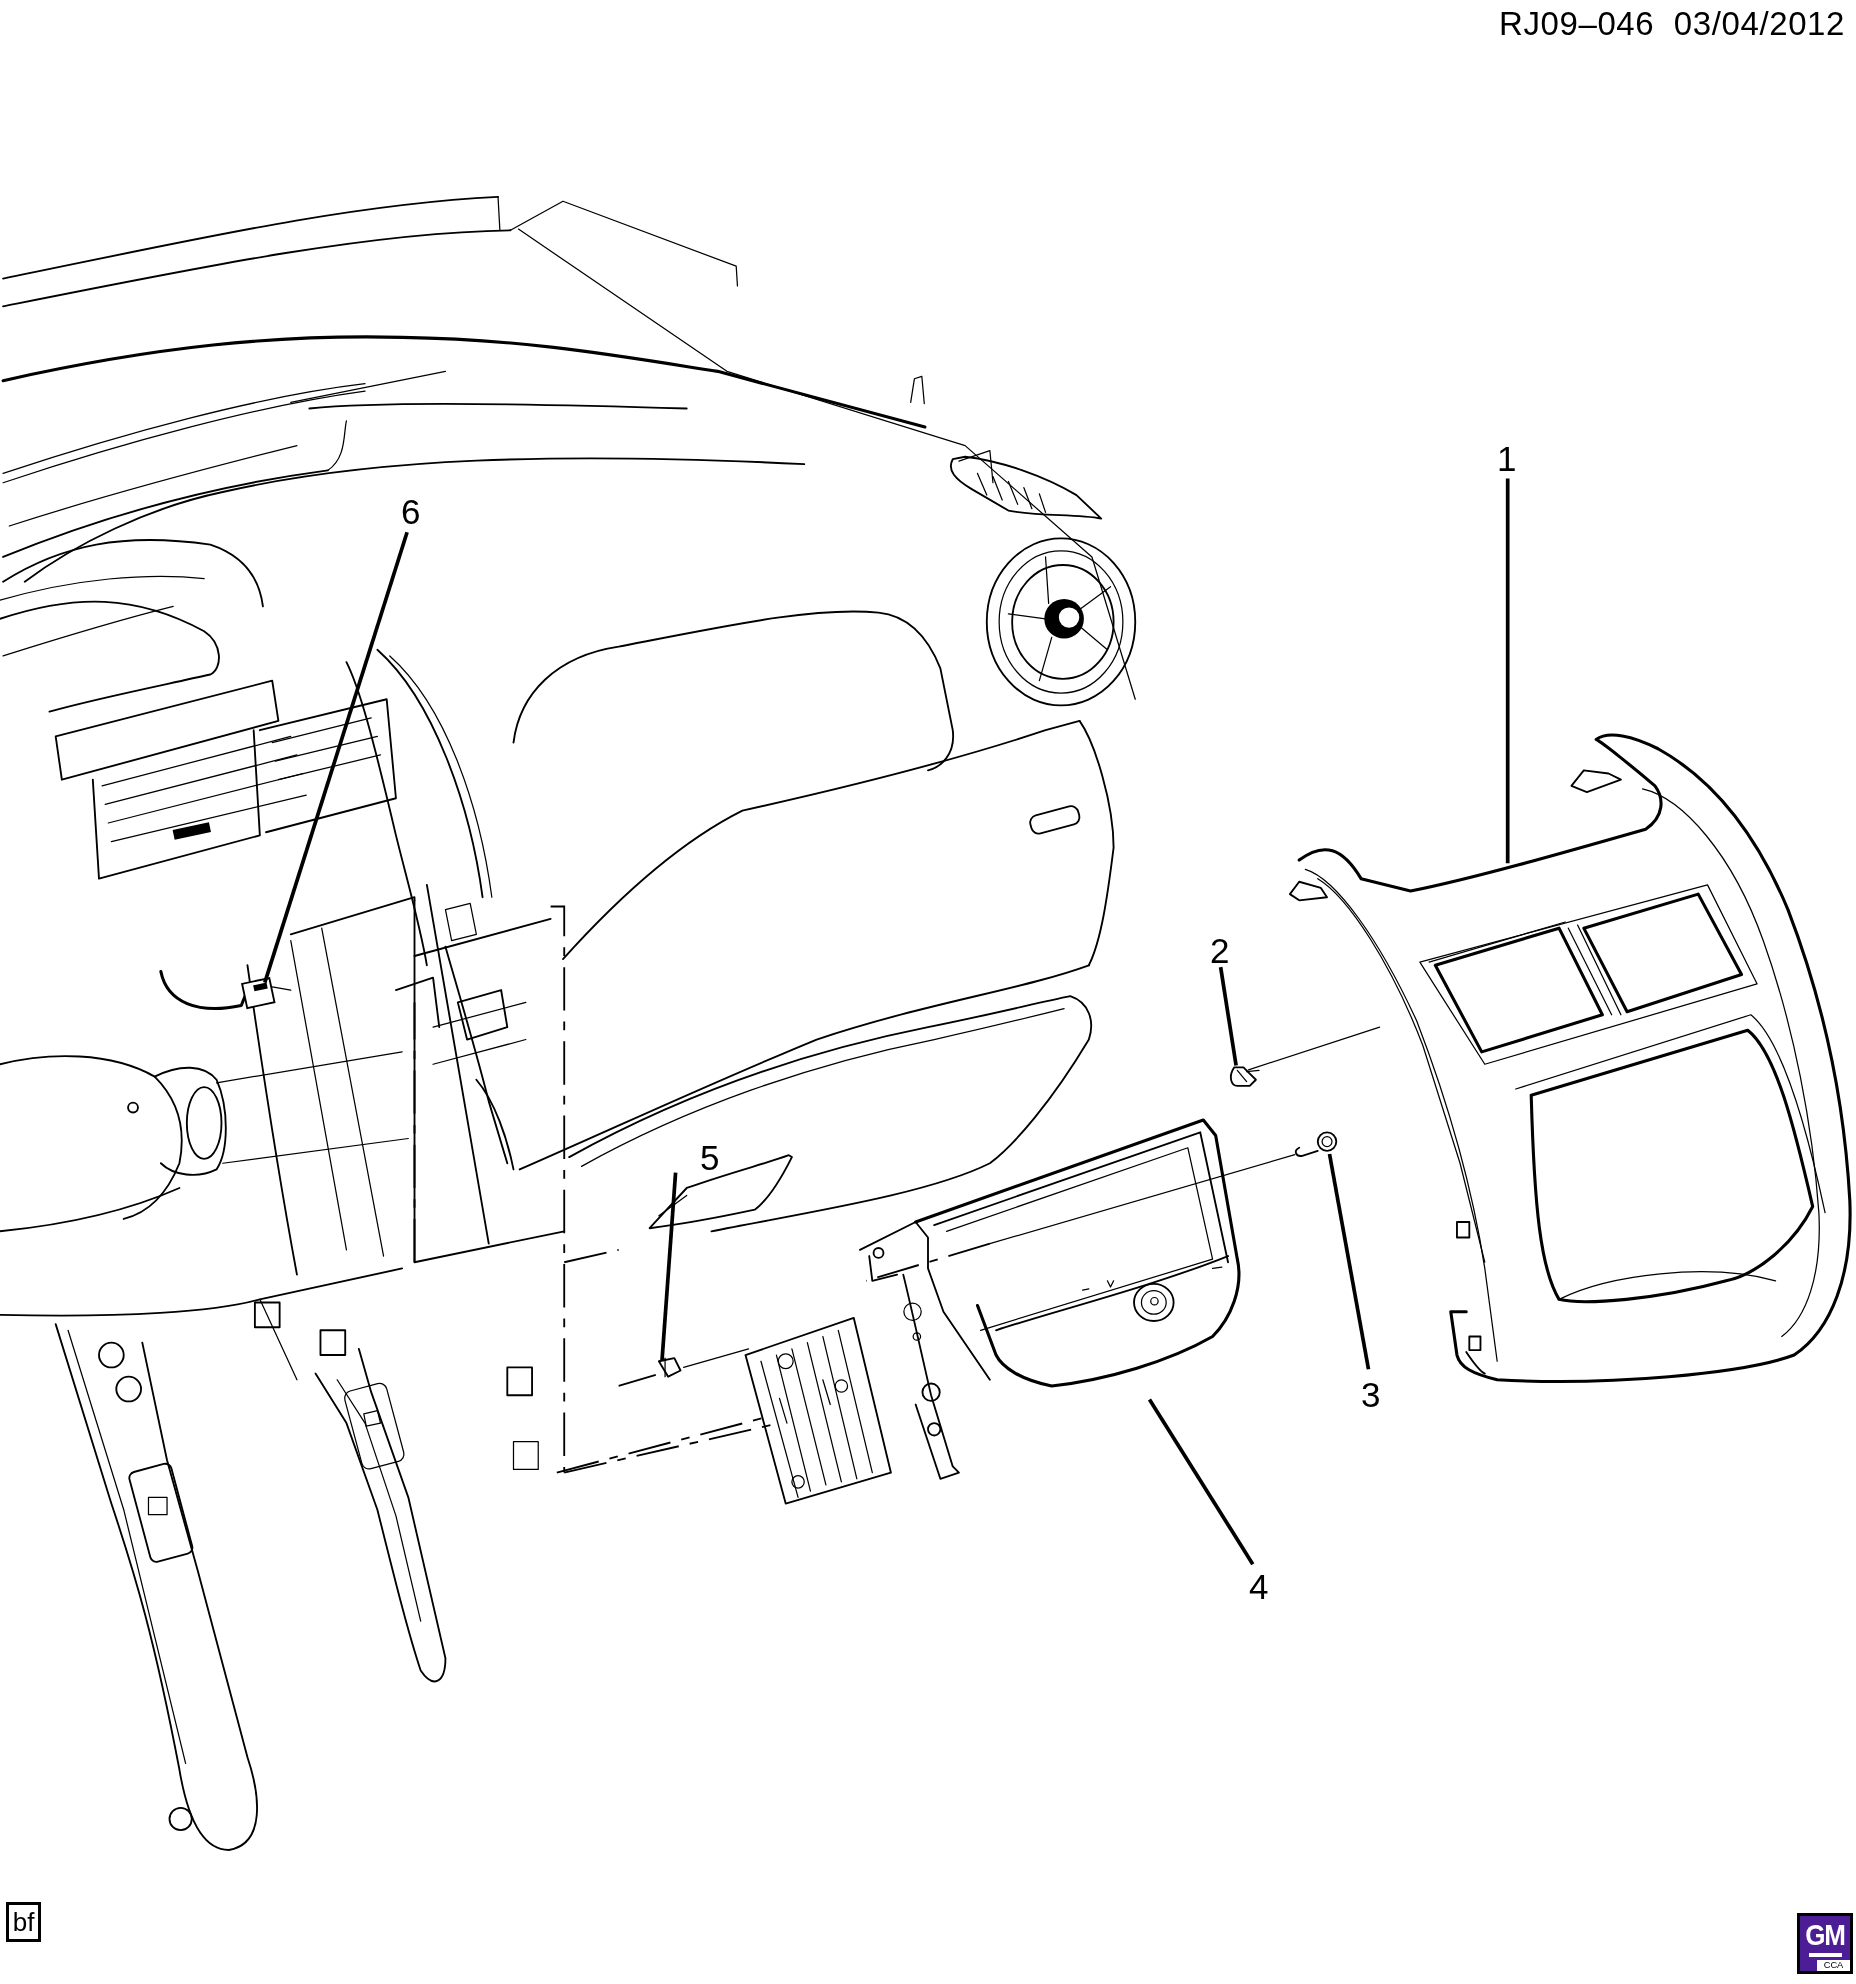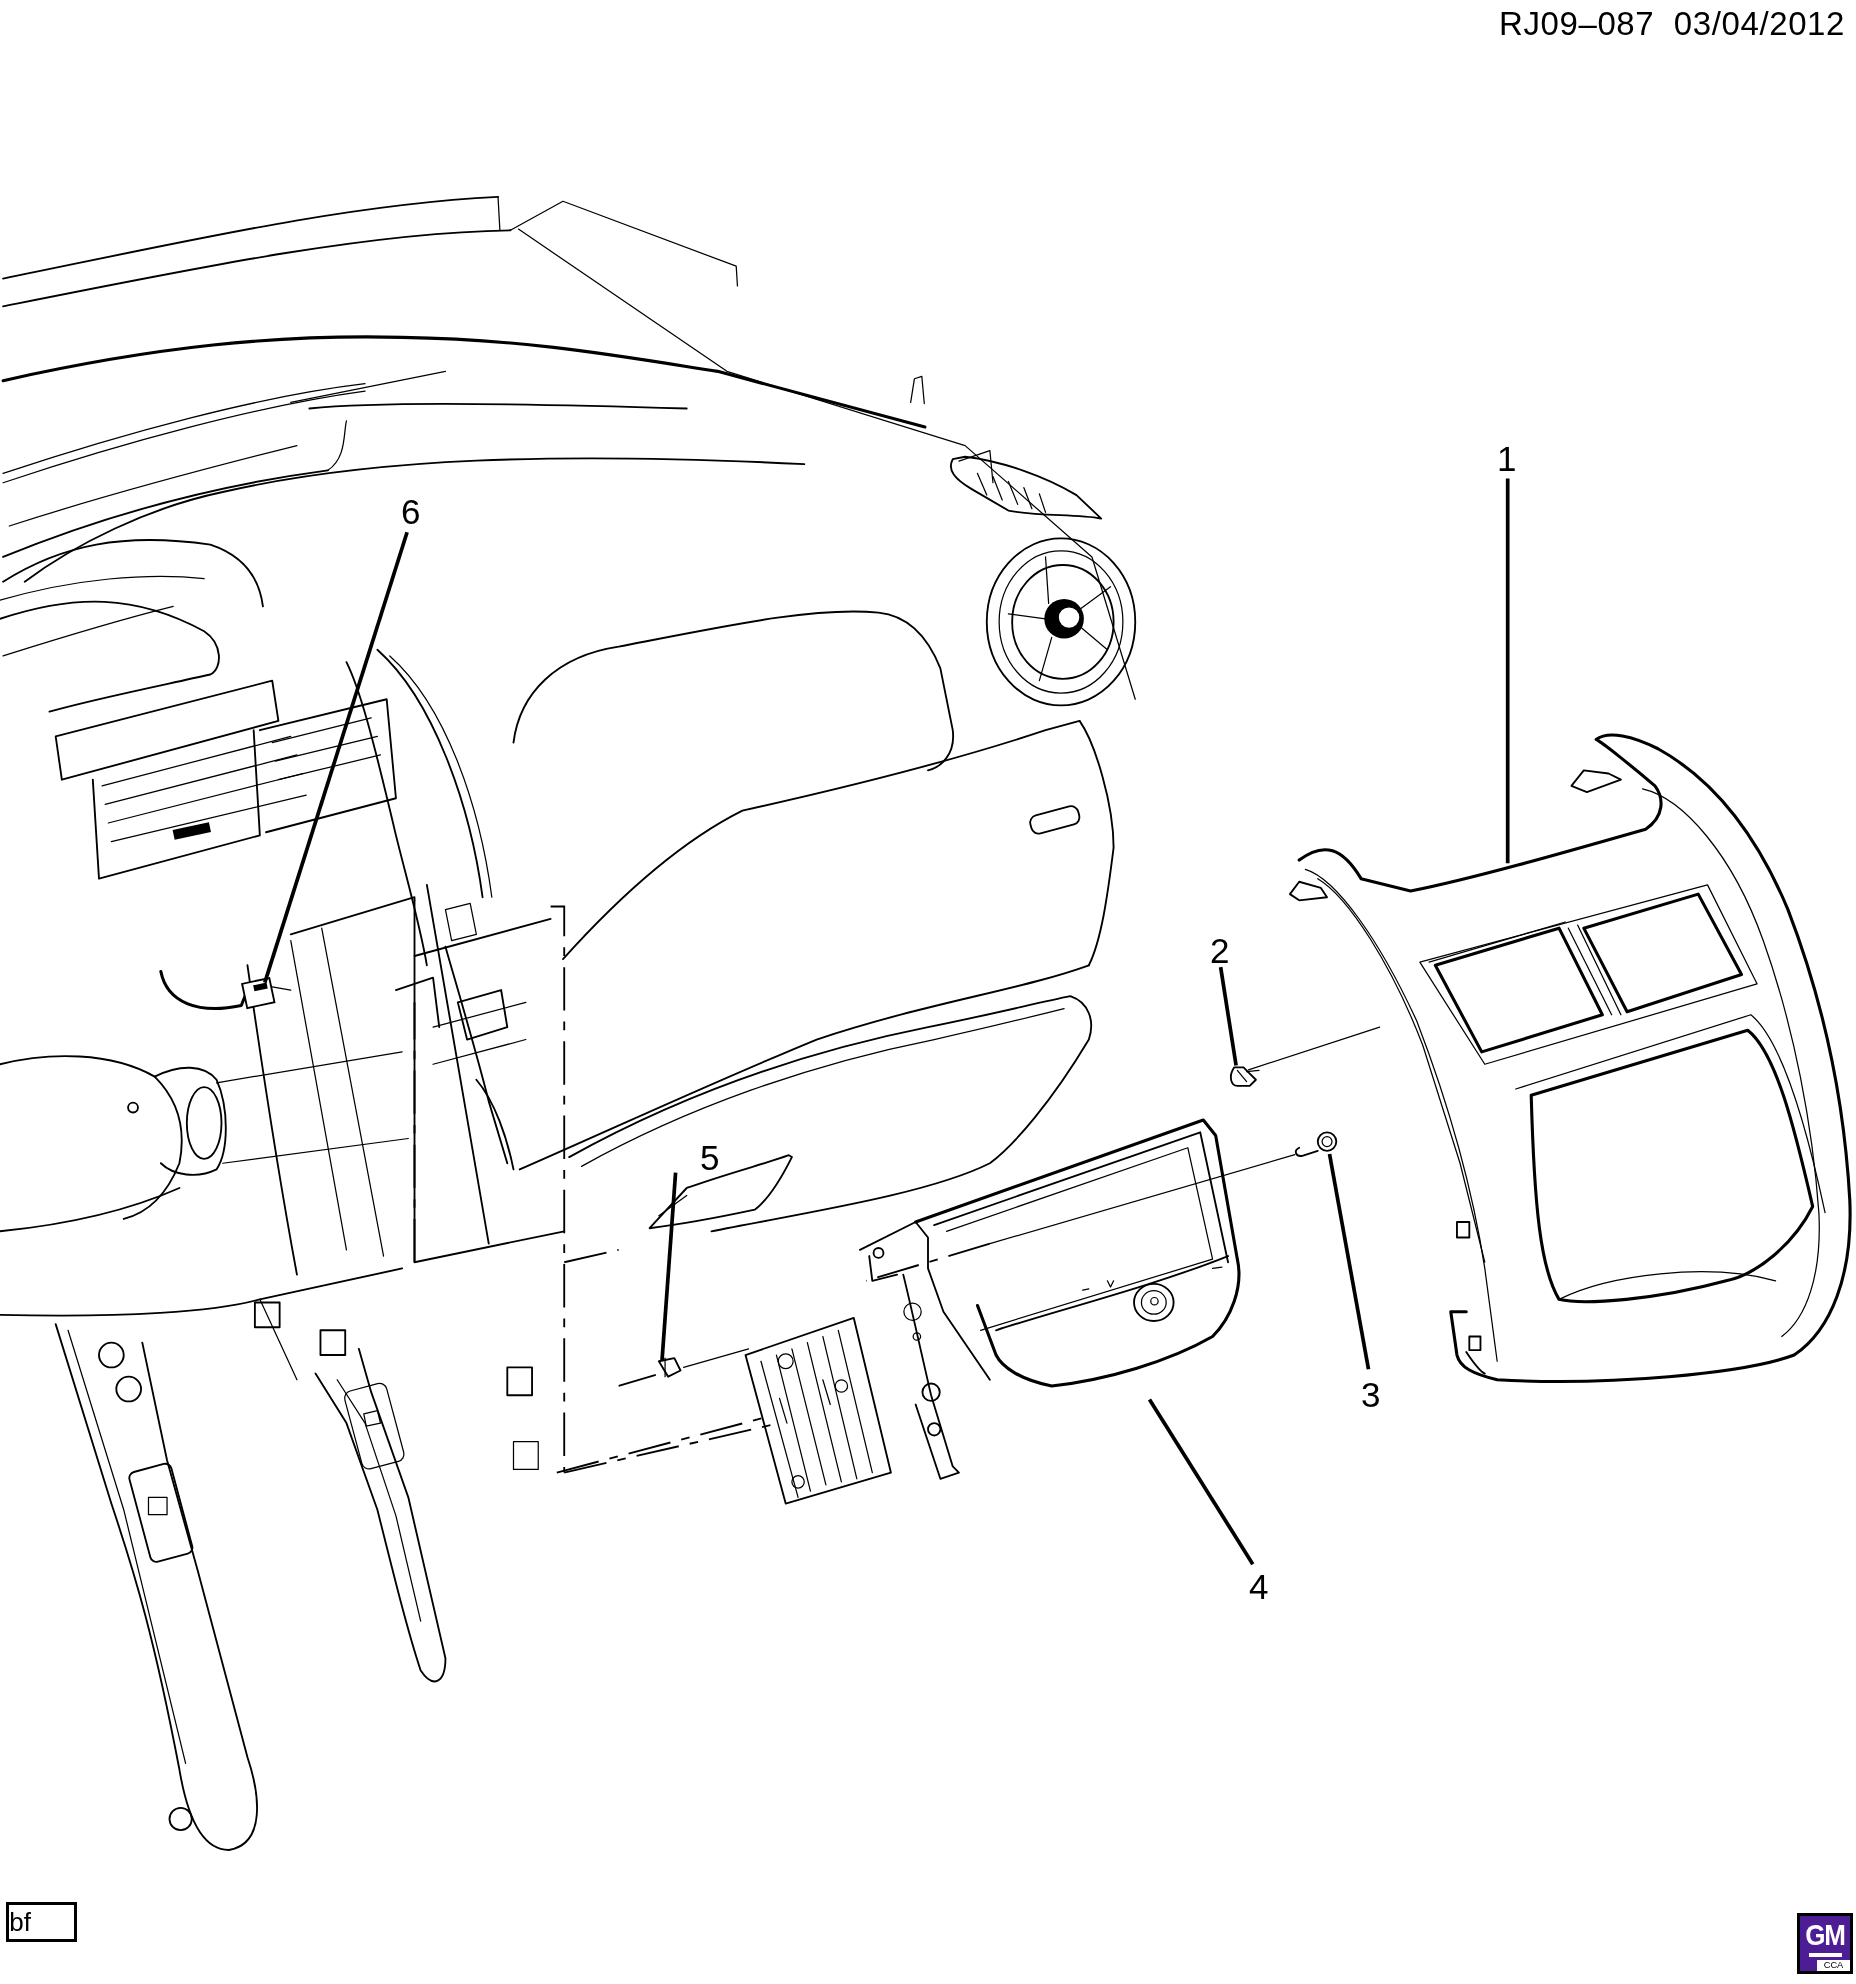--- a/index.html
+++ b/index.html
@@ -1,36 +1,36 @@
 <!DOCTYPE html>
 <html style="font-size:10px"><head>
 <meta charset="utf-8">
 <style>
   html, body { margin: 0; padding: 0; background: #ffffff; }
   body { width: 1856px; height: 1985px; position: relative; overflow: hidden; font-family: "Liberation Sans", sans-serif; color: #000; }
   .header-code { position: absolute; top: 5px; right: 11px; font-size: 33px; letter-spacing: 0.6px; white-space: pre; }
   .callout { position: absolute; font-size: 35px; line-height: 1; }
-  .bf-box { position: absolute; left: 6.2px; top: 1902px; width: 71px; height: 40px; border: 3.7px solid #000; display: flex; align-items: center; justify-content: flex-start; font-size: 26px; box-sizing: border-box; }
+  .bf-box { position: absolute; left: 6.2px; top: 1902px; width: 35px; height: 40px; border: 3.7px solid #000; display: flex; align-items: center; justify-content: center; font-size: 26px; box-sizing: border-box; }
   .gm-logo { position: absolute; left: 1798px; top: 1914px; width: 54px; height: 59px; background: #4c1d95; box-sizing: border-box; border: 2.5px solid #000; outline: 1.2px solid #000; display: flex; flex-direction: column; align-items: center; justify-content: flex-start; padding-top: 6.2px; }
   .gm-logo .gm { color: #fff; font-size: 26px; font-weight: bold; line-height: 1; letter-spacing: -1.2px; transform: scaleY(1.15); }
   .gm-logo .bar { width: 33px; height: 3.7px; background: #fff; margin-top: 5px; }
   .gm-logo .cca { background: #fff; color: #000; font-size: 9.3px; width: 33px; text-align: center; margin-top: 3.1px; line-height: 11px; margin-left: 17px; }
   svg.drawing { position: absolute; left: 0; top: 0; }
   .ln { fill: none; stroke: #000; stroke-width: 3; stroke-linejoin: round; stroke-linecap: round; }
   .lt { fill: none; stroke: #000; stroke-width: 2; stroke-linejoin: round; stroke-linecap: round; }
   .lh { fill: none; stroke: #000; stroke-width: 5; stroke-linejoin: round; stroke-linecap: round; }
   .ld { fill: none; stroke: #000; stroke-width: 3; stroke-dasharray: 70 18 14 18; }
   .leader { fill: none; stroke: #000; stroke-width: 6; }
   .fillw { fill: #fff; stroke: #000; stroke-width: 3; }
   .fillb { fill: #000; }
 </style>
 </head>
 <body>
 
-<div class="header-code"><span>RJ09–087</span><span>  </span><span>03/04/2012</span></div>
+<div class="header-code"><span>RJ09–046</span><span>  </span><span>03/04/2012</span></div>
 
 <svg class="drawing" width="1856" height="1985" viewBox="0 0 3000 3208" xmlns="http://www.w3.org/2000/svg">
 
   <g>
     <path class="ln" d="M5,450 C300,390 560,330 805,318"></path>
     <path class="ln" d="M5,495 C330,430 600,375 825,372"></path>
     <path class="lt" d="M805,318 L808,372"></path>
     <path class="lt" d="M825,372 L910,325 L1190,430 L1192,462"></path>
     <path class="lt" d="M838,370 L1175,600 L1560,720 L1765,900 L1835,1130"></path>
     <path class="lh" d="M5,615 C250,560 450,540 650,545 C850,548 1000,575 1160,600 L1495,690"></path>

